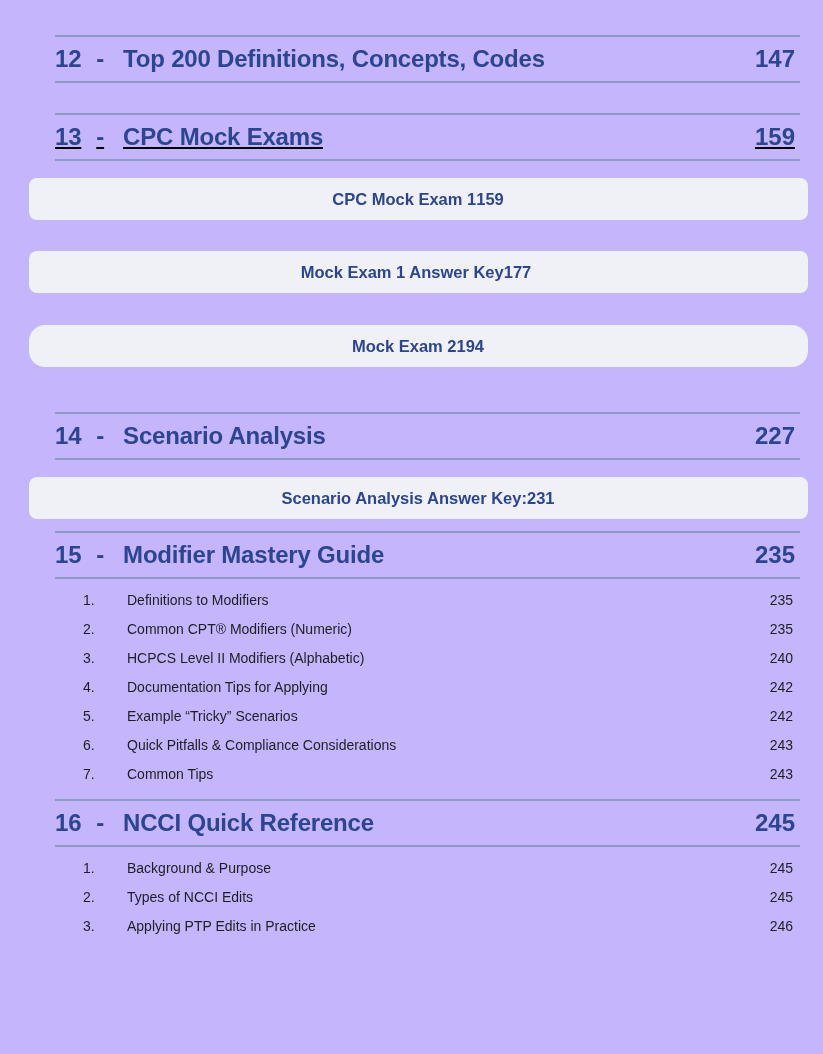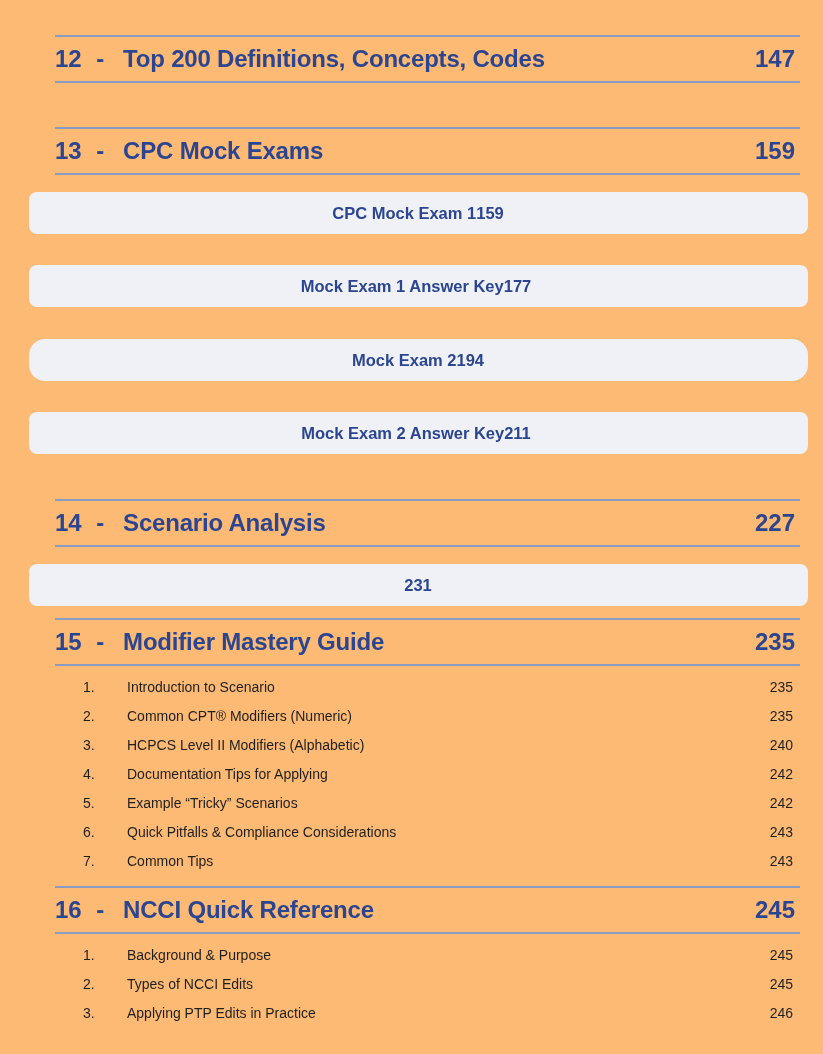--- a/index.html
+++ b/index.html
@@ -4,21 +4,21 @@
 <style>
   html, body {
     margin: 0;
     padding: 0;
     background: #ffffff;
   }
   .page {
     position: relative;
     width: 823px;
     height: 1054px;
-    background: #fdba74;
+    background: #c4b5fd;
     font-family: "Liberation Sans", sans-serif;
     overflow: hidden;
   }
 
   
   .chapter-row {
     margin-left: 55px;
     margin-right: 23px;
     border-top: 2px solid #8A9BC5;
     border-bottom: 2px solid #8A9BC5;
@@ -79,21 +79,21 @@
     color: #1F1F1F;
     font-size: 14px;
     font-weight: 400;
   }
   .sub-num { width: 44px; }
   .sub-label { flex: 1; }
   .sub-page { text-align: right; }
 
   
   .mt35 { margin-top: 35px; }
-  .mt30 { margin-top: 44px; }
+  .mt30 { margin-top: 30px; text-decoration: underline; }
   .mt17 { margin-top: 17px; }
   .mt31 { margin-top: 31px; padding-left: 8px; }
   .mt32 { margin-top: 32px; border-radius: 16px; }
   .mt45 { margin-top: 45px; }
   .mt12 { margin-top: 12px; }
   .mt11 { margin-top: 11px; gap: 26px; }
 </style>
 </head>
 <body>
 
@@ -125,51 +125,48 @@
   <div class="banner-row mt31">
     <span class="banner-title">Mock Exam 1 Answer Key</span>
     <span class="banner-page">177</span>
   </div>
 
   <div class="banner-row mt32">
     <span class="banner-title">Mock Exam 2</span>
     <span class="banner-page">194</span>
   </div>
 
-  <div class="banner-row mt31">
-    <span class="banner-title">Mock Exam 2 Answer Key</span>
-    <span class="banner-page">211</span>
-  </div>
 
   <div class="chapter-row mt45">
     <div class="chapter-left">
       <span class="chapter-number">14</span>
       <span class="chapter-dash">-</span>
       <span class="chapter-title">Scenario Analysis</span>
     </div>
     <span class="chapter-page">227</span>
   </div>
 
   <div class="banner-row mt17">
+    <span class="banner-title">Scenario Analysis Answer Key:</span>
     <span class="banner-page">231</span>
   </div>
 
   <div class="chapter-row mt12">
     <div class="chapter-left">
       <span class="chapter-number">15</span>
       <span class="chapter-dash">-</span>
       <span class="chapter-title">Modifier Mastery Guide</span>
     </div>
     <span class="chapter-page">235</span>
   </div>
 
   <div class="sub-list">
     <div class="sub-item">
       <span class="sub-num">1.</span>
-      <span class="sub-label">Introduction to Scenario</span>
+      <span class="sub-label">Definitions to Modifiers</span>
       <span class="sub-page">235</span>
     </div>
     <div class="sub-item">
       <span class="sub-num">2.</span>
       <span class="sub-label">Common CPT® Modifiers (Numeric)</span>
       <span class="sub-page">235</span>
     </div>
     <div class="sub-item">
       <span class="sub-num">3.</span>
       <span class="sub-label">HCPCS Level II Modifiers (Alphabetic)</span>

